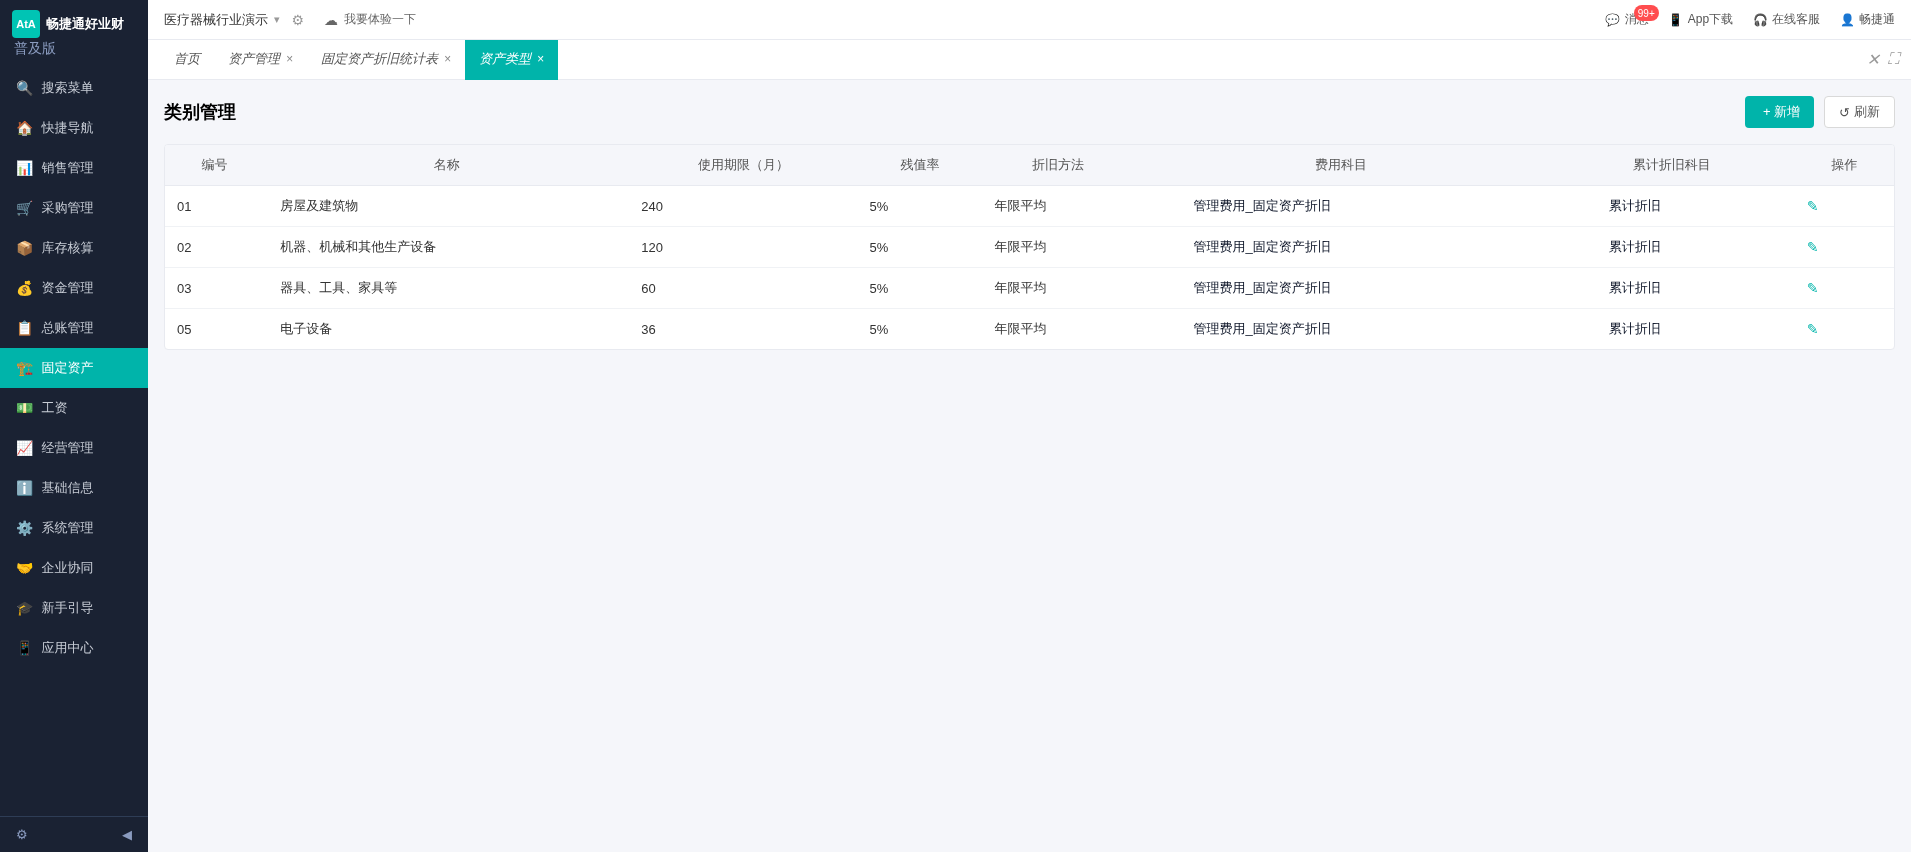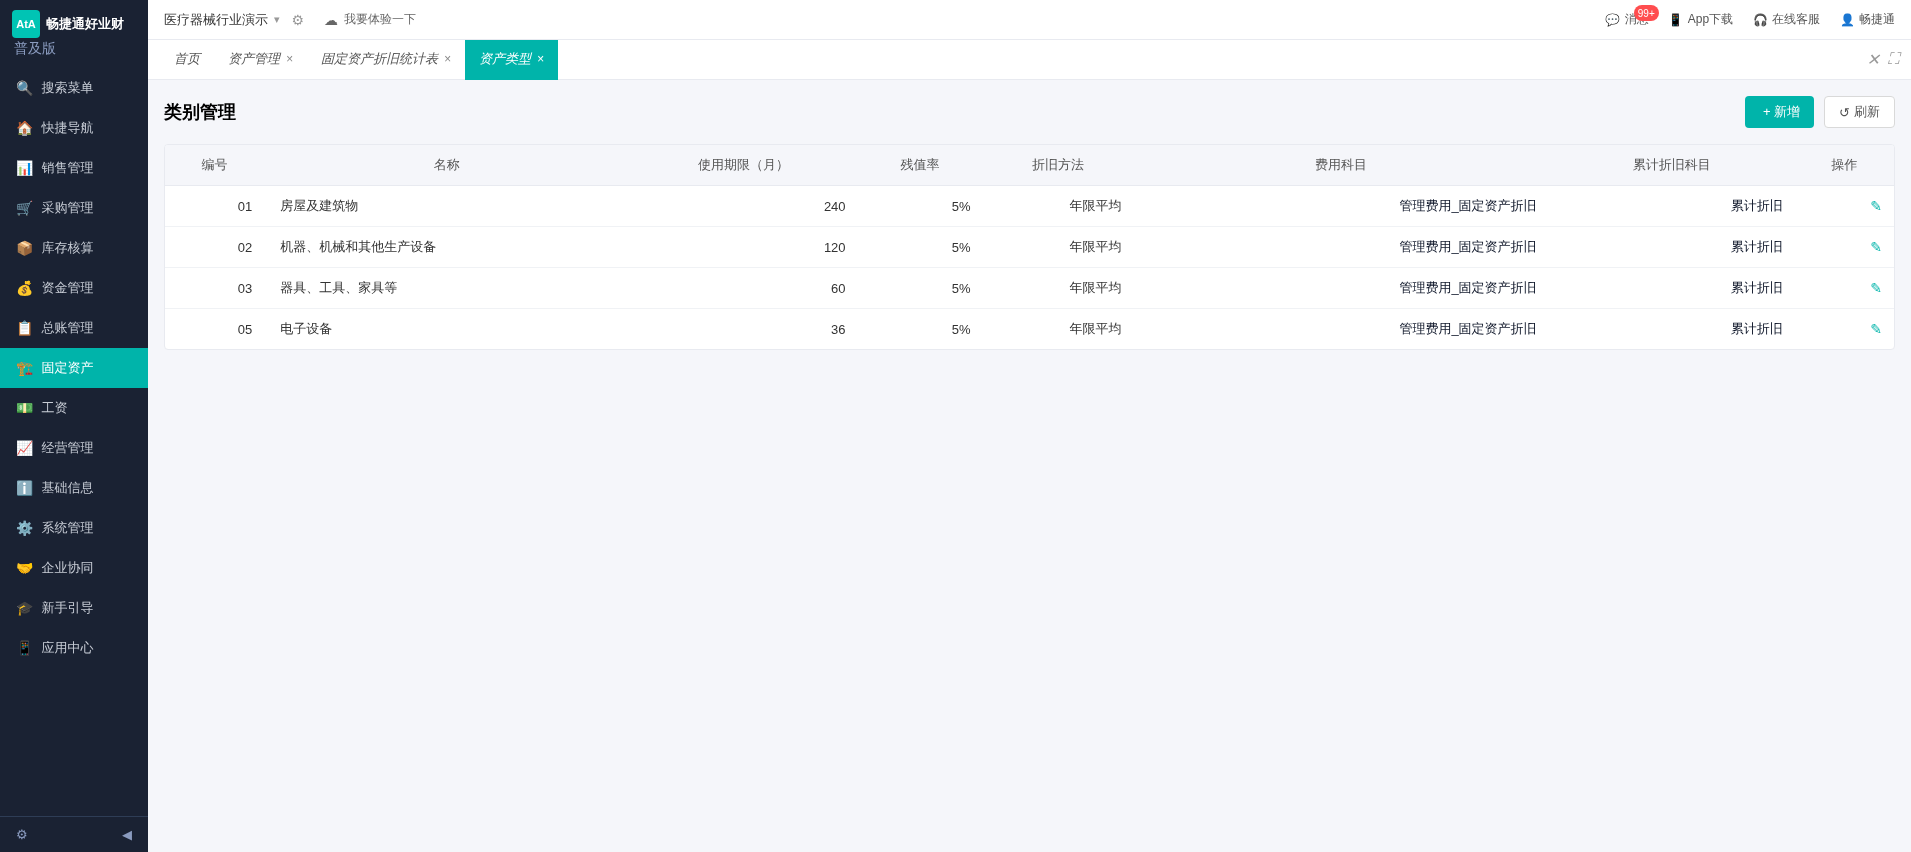--- a/index.html
+++ b/index.html
@@ -271,21 +271,21 @@
     }
     thead th:first-child { text-align: center; }
     tbody tr {
       border-bottom: 1px solid #f0f2f5;
     }
     tbody tr:last-child { border-bottom: none; }
     tbody td {
       padding: 11px 12px;
       font-size: 13px;
       color: #333;
-      text-align: right;
+      text-align: left;
     }
     .td-code { color: #333; font-weight: 400; }
     .td-name { text-align: left; padding-left: 16px; }
     .td-link { color: #0f172a; cursor: pointer; margin-left: 48px; }
     .td-edit { color: #00b4aa; cursor: pointer; font-size: 14px; }
   </style>
 </head>
 <body>
 
 <div class="sidebar">

